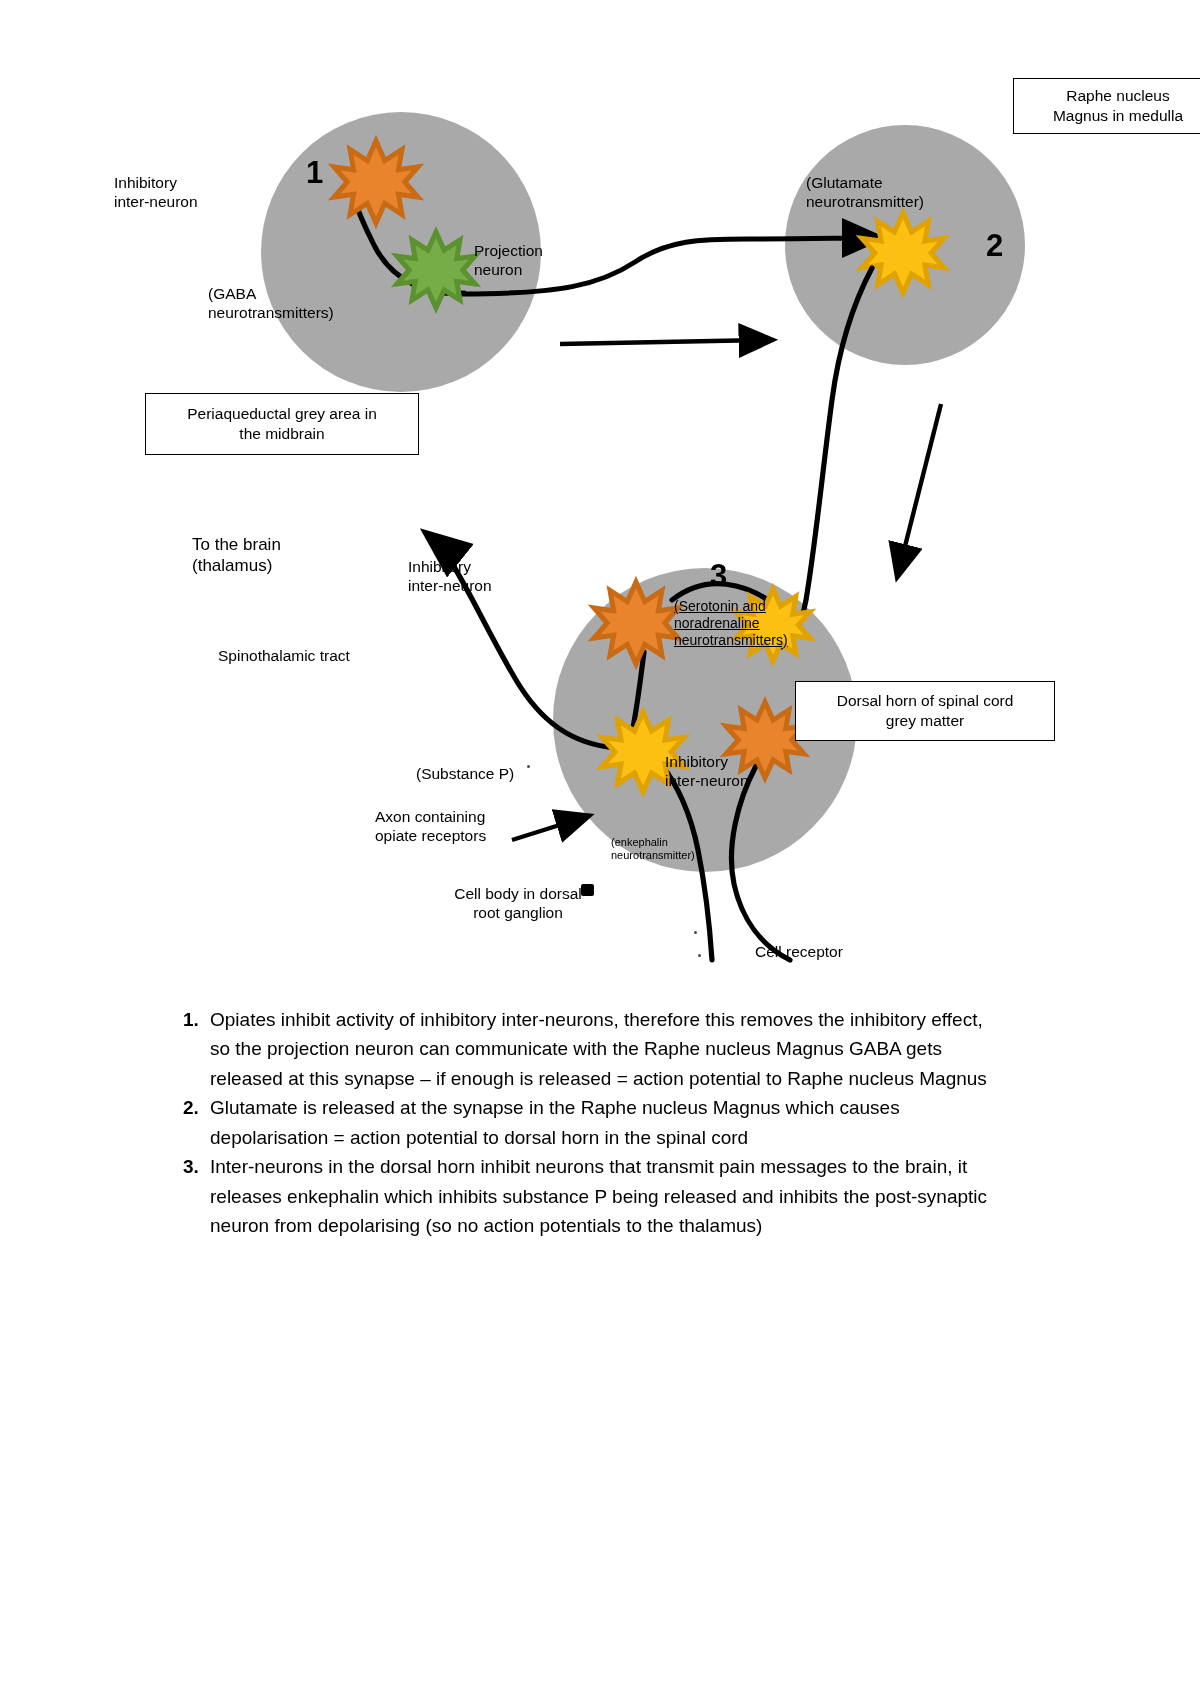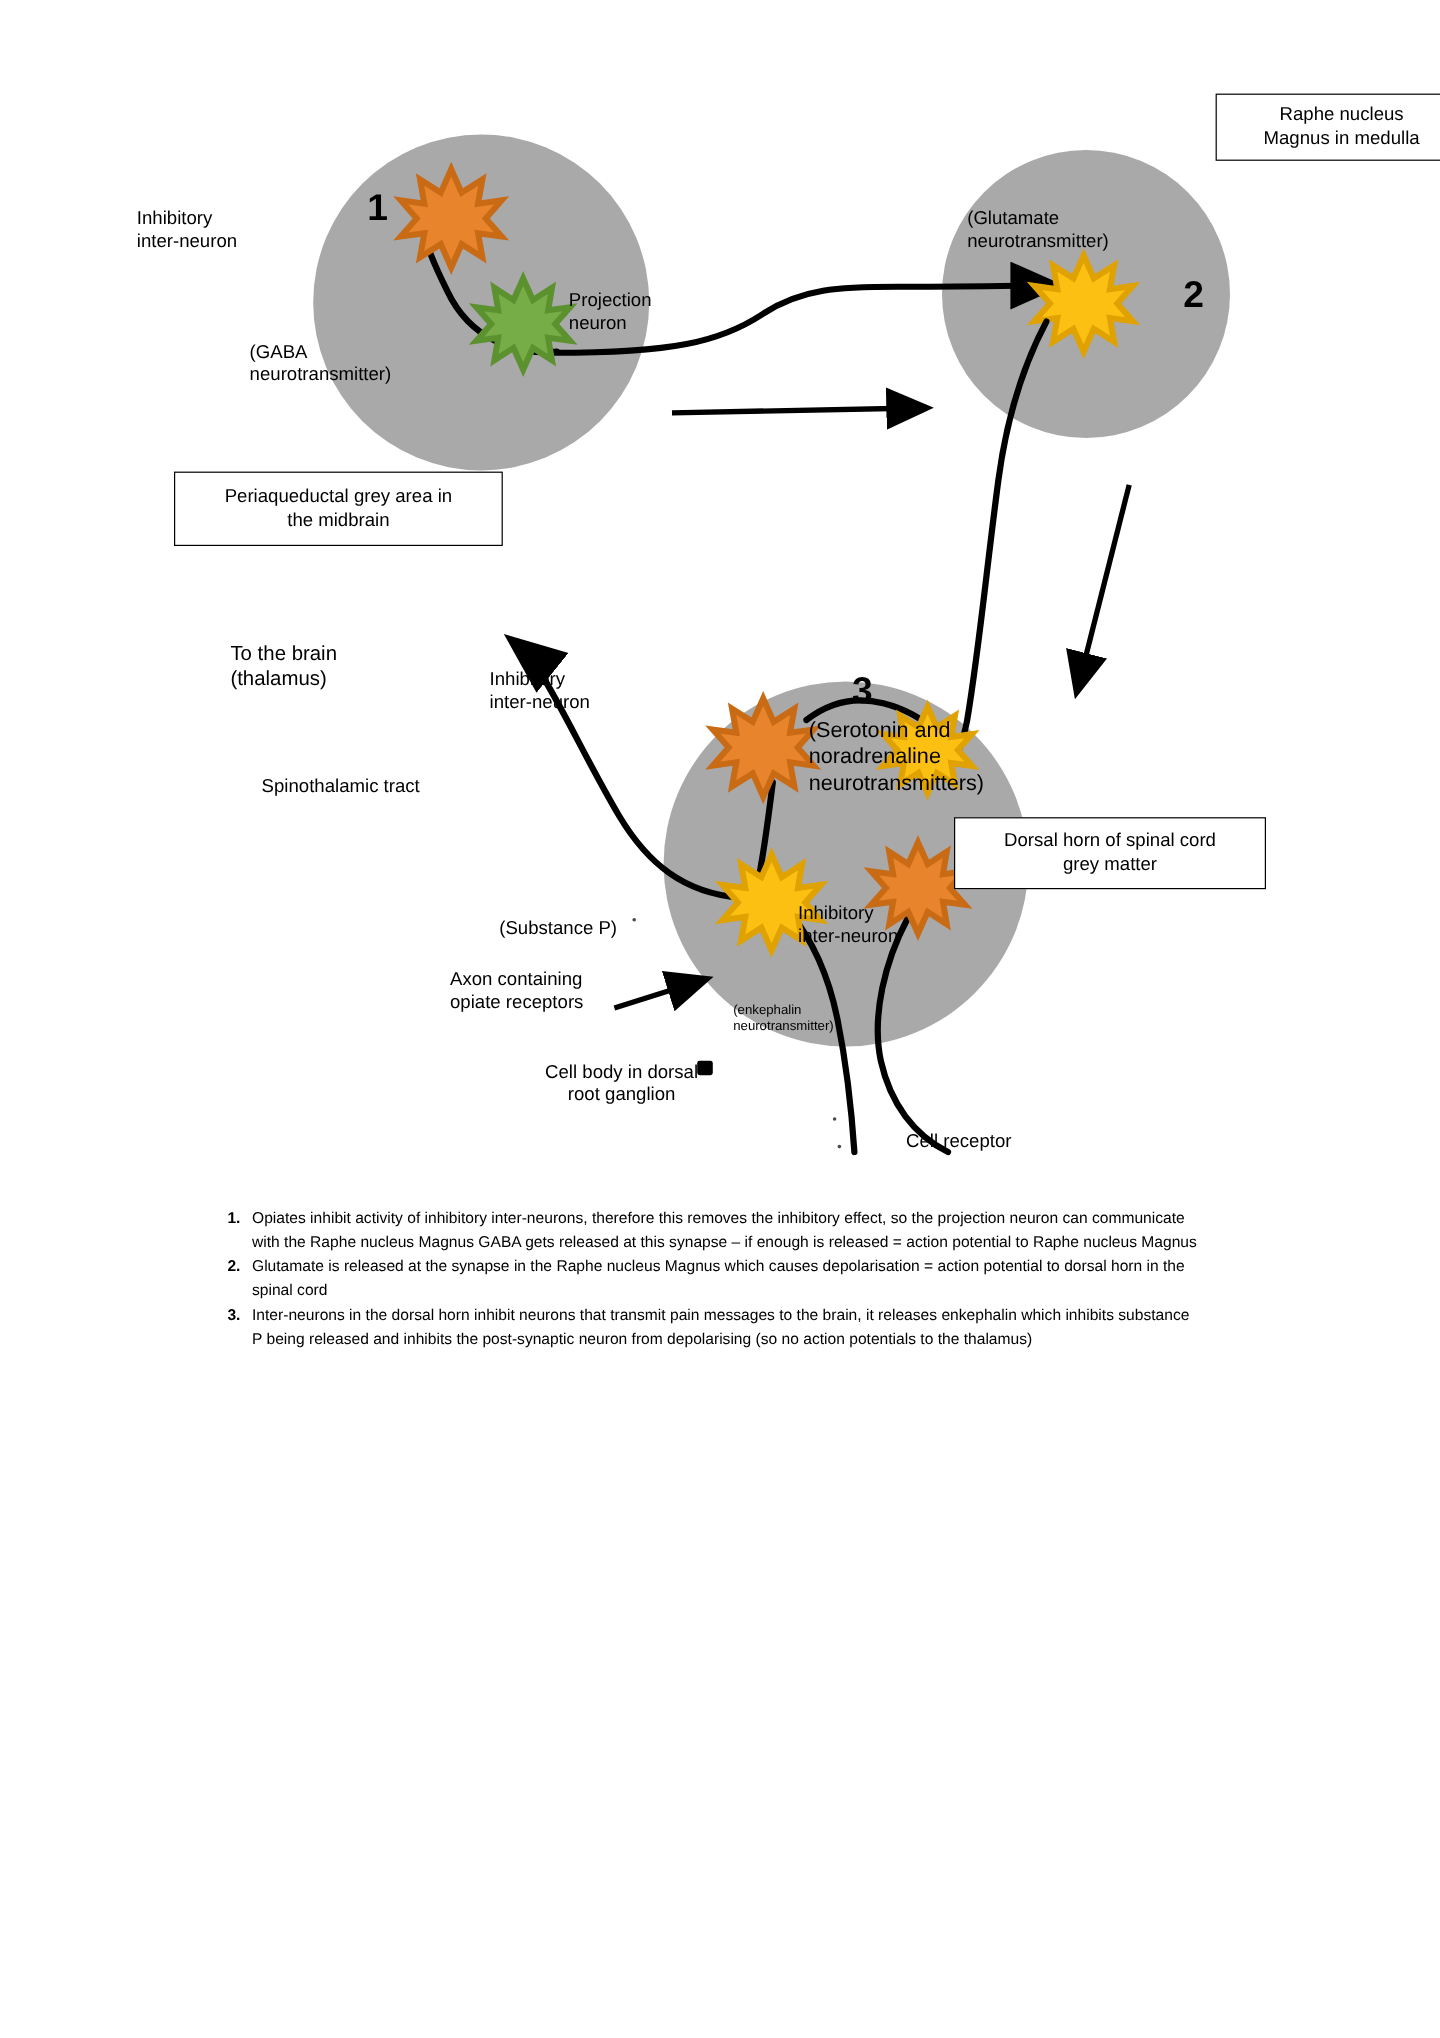--- a/index.html
+++ b/index.html
@@ -59,21 +59,21 @@
     justify-content: center;
     padding: 4px 8px;
     white-space: pre-line;
   }
   .notes {
     position: absolute;
     left: 168px;
     top: 1005px;
     width: 830px;
     font-family: "Liberation Sans", sans-serif;
-    font-size: 13px;
+    font-size: 19px;
     color: #000000;
   }
   .notes ol {
     margin: 0;
     padding: 0 0 0 36px;
     list-style-type: decimal;
   }
   .notes ol > li {
     margin: 0 0 0 0;
     padding-left: 6px;
@@ -172,21 +172,21 @@
 
   <div class="lbl bold" style="left:114px; top:174px; width:190px;">Inhibitory
 inter-neuron</div>
 
   <div class="num" style="left:306px; top:157px;">1</div>
 
   <div class="lbl bold" style="left:474px; top:242px; width:160px;">Projection
 neuron</div>
 
   <div class="lbl bold" style="left:208px; top:285px; width:200px;">(GABA
-neurotransmitter)</div>
+neurotransmitters)</div>
 
   <div class="lbl bold" style="left:806px; top:174px; width:210px;">(Glutamate
 neurotransmitter)</div>
 
   <div class="num" style="left:986px; top:230px;">2</div>
 
   <div class="boxlbl" style="left:1013px; top:78px; width:210px; height:56px;">Raphe nucleus
 Magnus in medulla</div>
 
   <div class="boxlbl" style="left:145px; top:393px; width:274px; height:62px;">Periaqueductal grey area in
@@ -195,21 +195,21 @@
   <div class="lbl bold" style="left:192px; top:535px; width:190px; font-size:17px;">To the brain
 (thalamus)</div>
 
   <div class="lbl bold" style="left:408px; top:558px; width:180px;">Inhibitory
 inter-neuron</div>
 
   <div class="lbl bold" style="left:218px; top:647px; width:230px;">Spinothalamic tract</div>
 
   <div class="num" style="left:710px; top:560px;">3</div>
 
-  <div class="lbl" style="left:674px; top:598px; width:160px; font-size:18px;">(Serotonin and
+  <div class="lbl" style="left:674px; top:598px; width:160px; font-size:14px;text-decoration:underline;">(Serotonin and
 noradrenaline
 neurotransmitters)</div>
 
   <div class="boxlbl" style="left:795px; top:681px; width:260px; height:60px;">Dorsal horn of spinal cord
 grey matter</div>
 
   <div class="lbl" style="left:416px; top:765px; width:150px;">(Substance P)</div>
 
   <div class="lbl bold" style="left:375px; top:808px; width:200px;">Axon containing
 opiate receptors</div>

